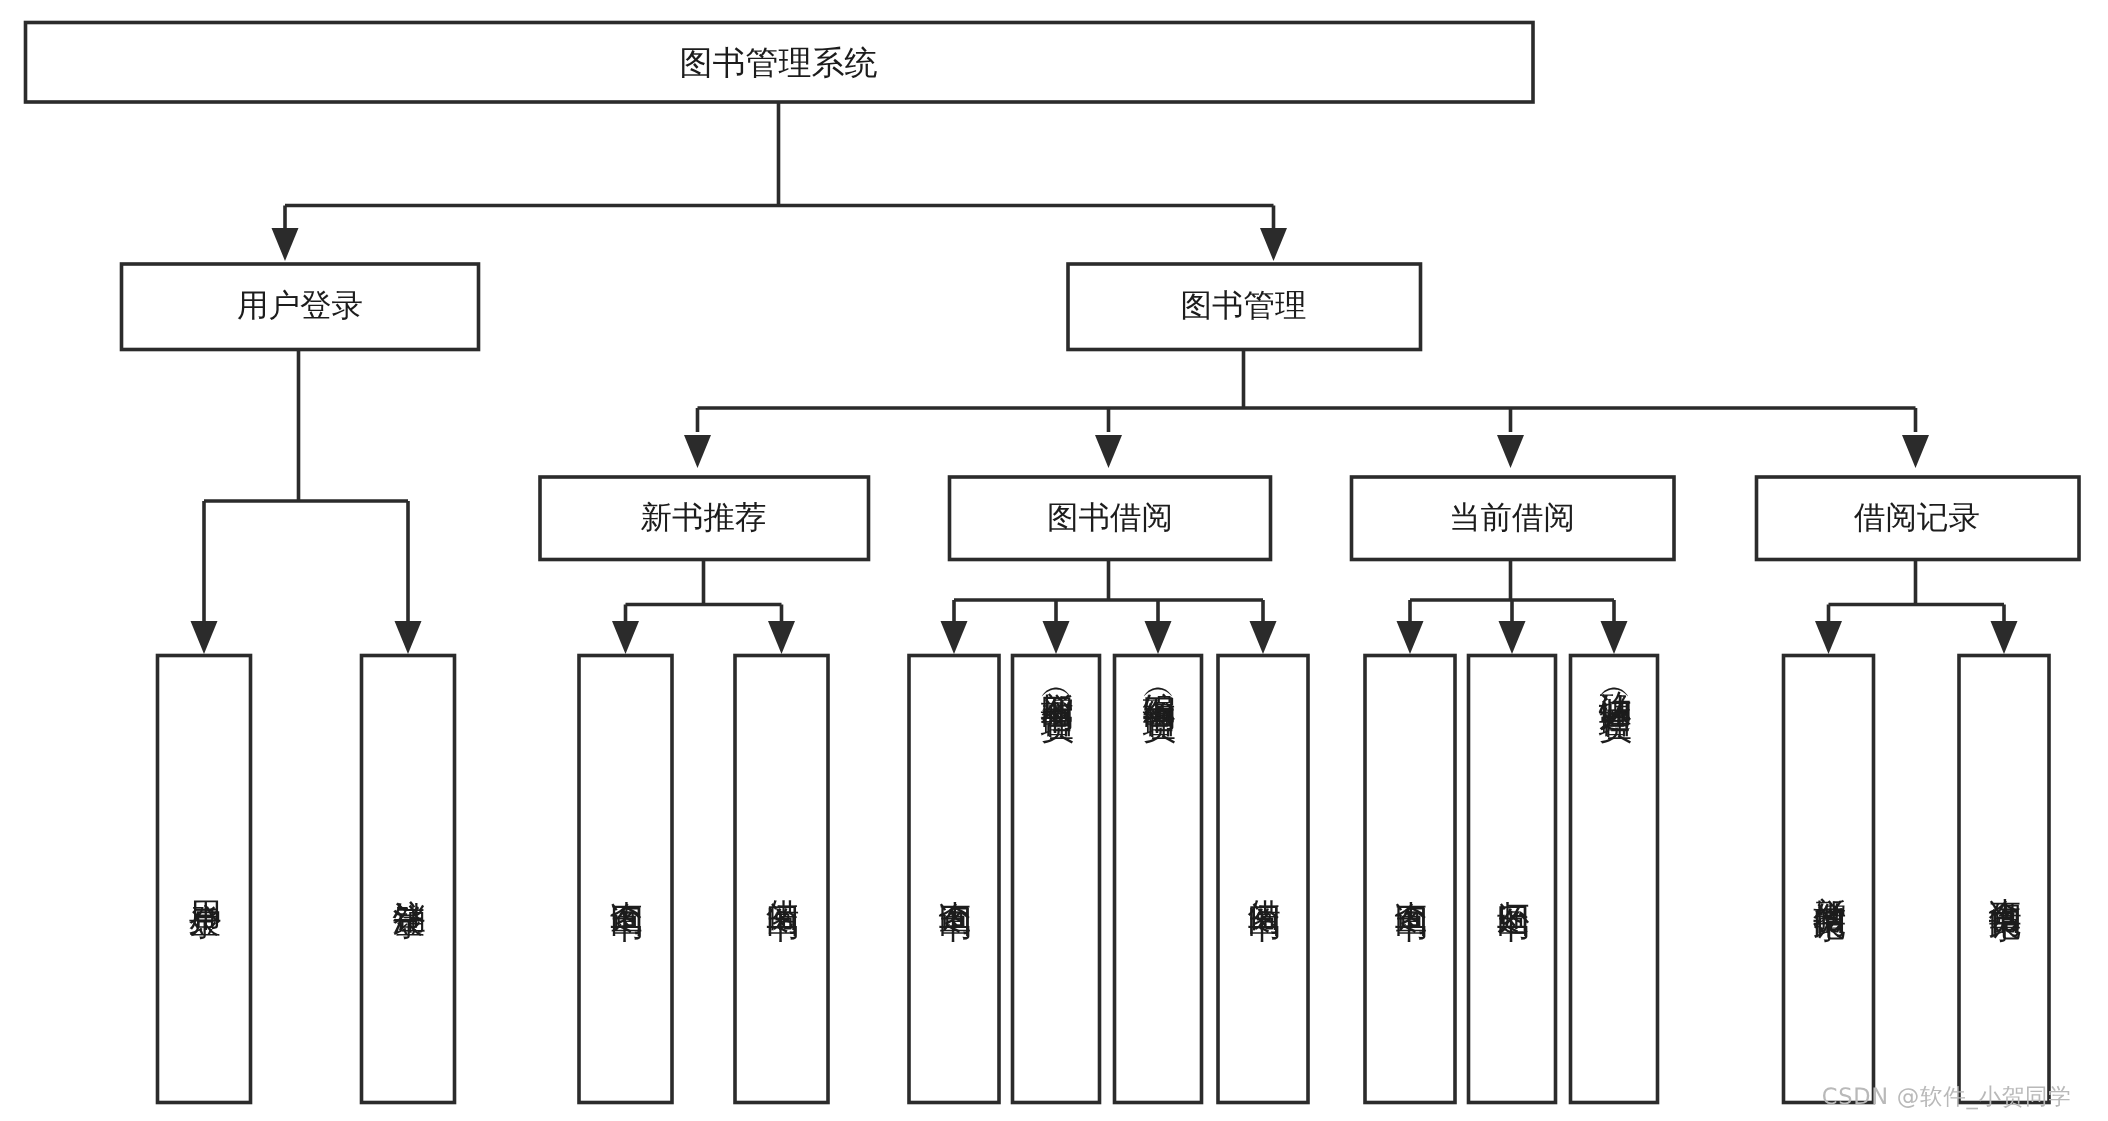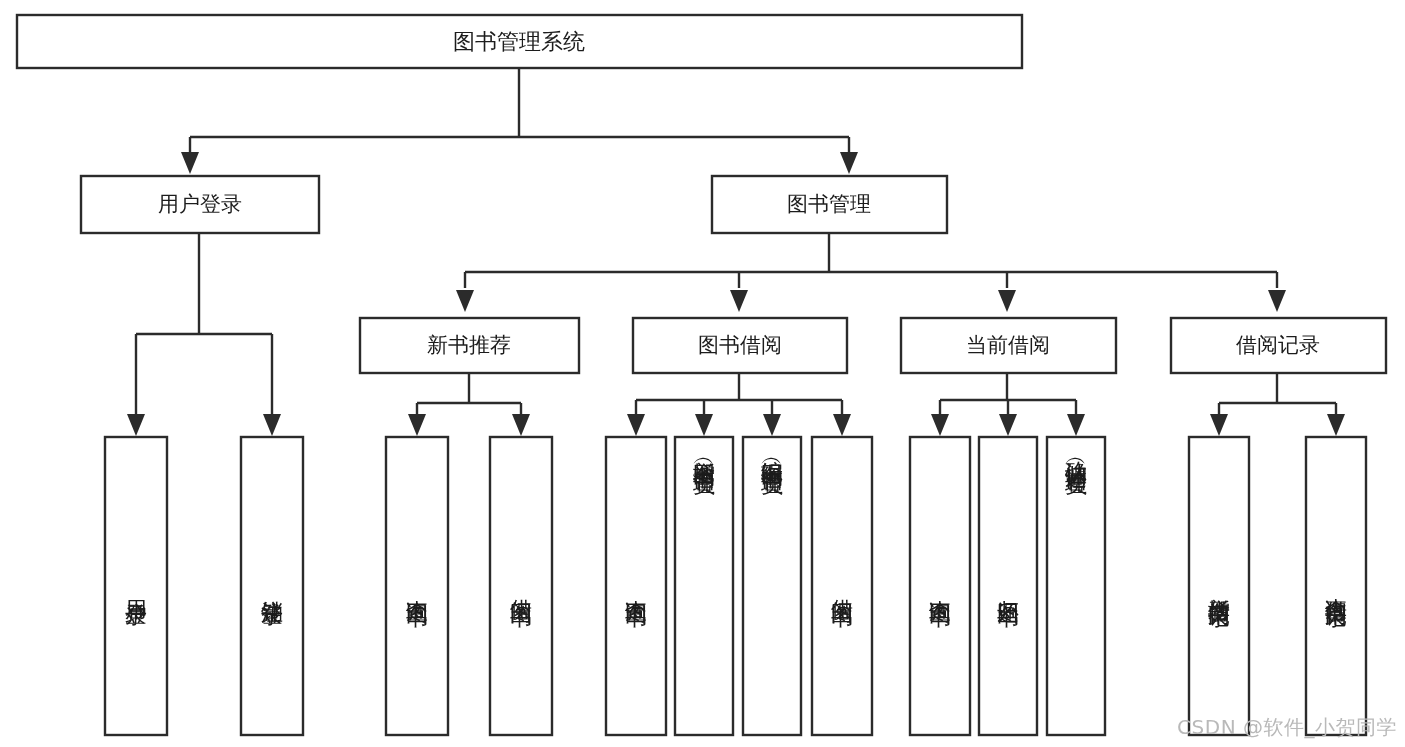--- a/index.html
+++ b/index.html
@@ -64,24 +64,24 @@
     text-orientation: upright;
     font-family: "DejaVu Sans", "Liberation Sans", sans-serif;
     font-size: 22px;
     line-height: 1.08;
     letter-spacing: 2px;
     color: #1c1c1c;
     white-space: nowrap;
   }
   .watermark {
     position: absolute;
-    right: 8px;
+    right: 24px;
     bottom: 6px;
     font-family: "DejaVu Sans", "Liberation Sans", sans-serif;
-    font-size: 20px;
+    font-size: 15px;
     color: #b9b9b9;
     letter-spacing: 0.5px;
     white-space: nowrap;
   }
 </style>
 </head>
 <body>
 
 <div id="diagram-root">
 

